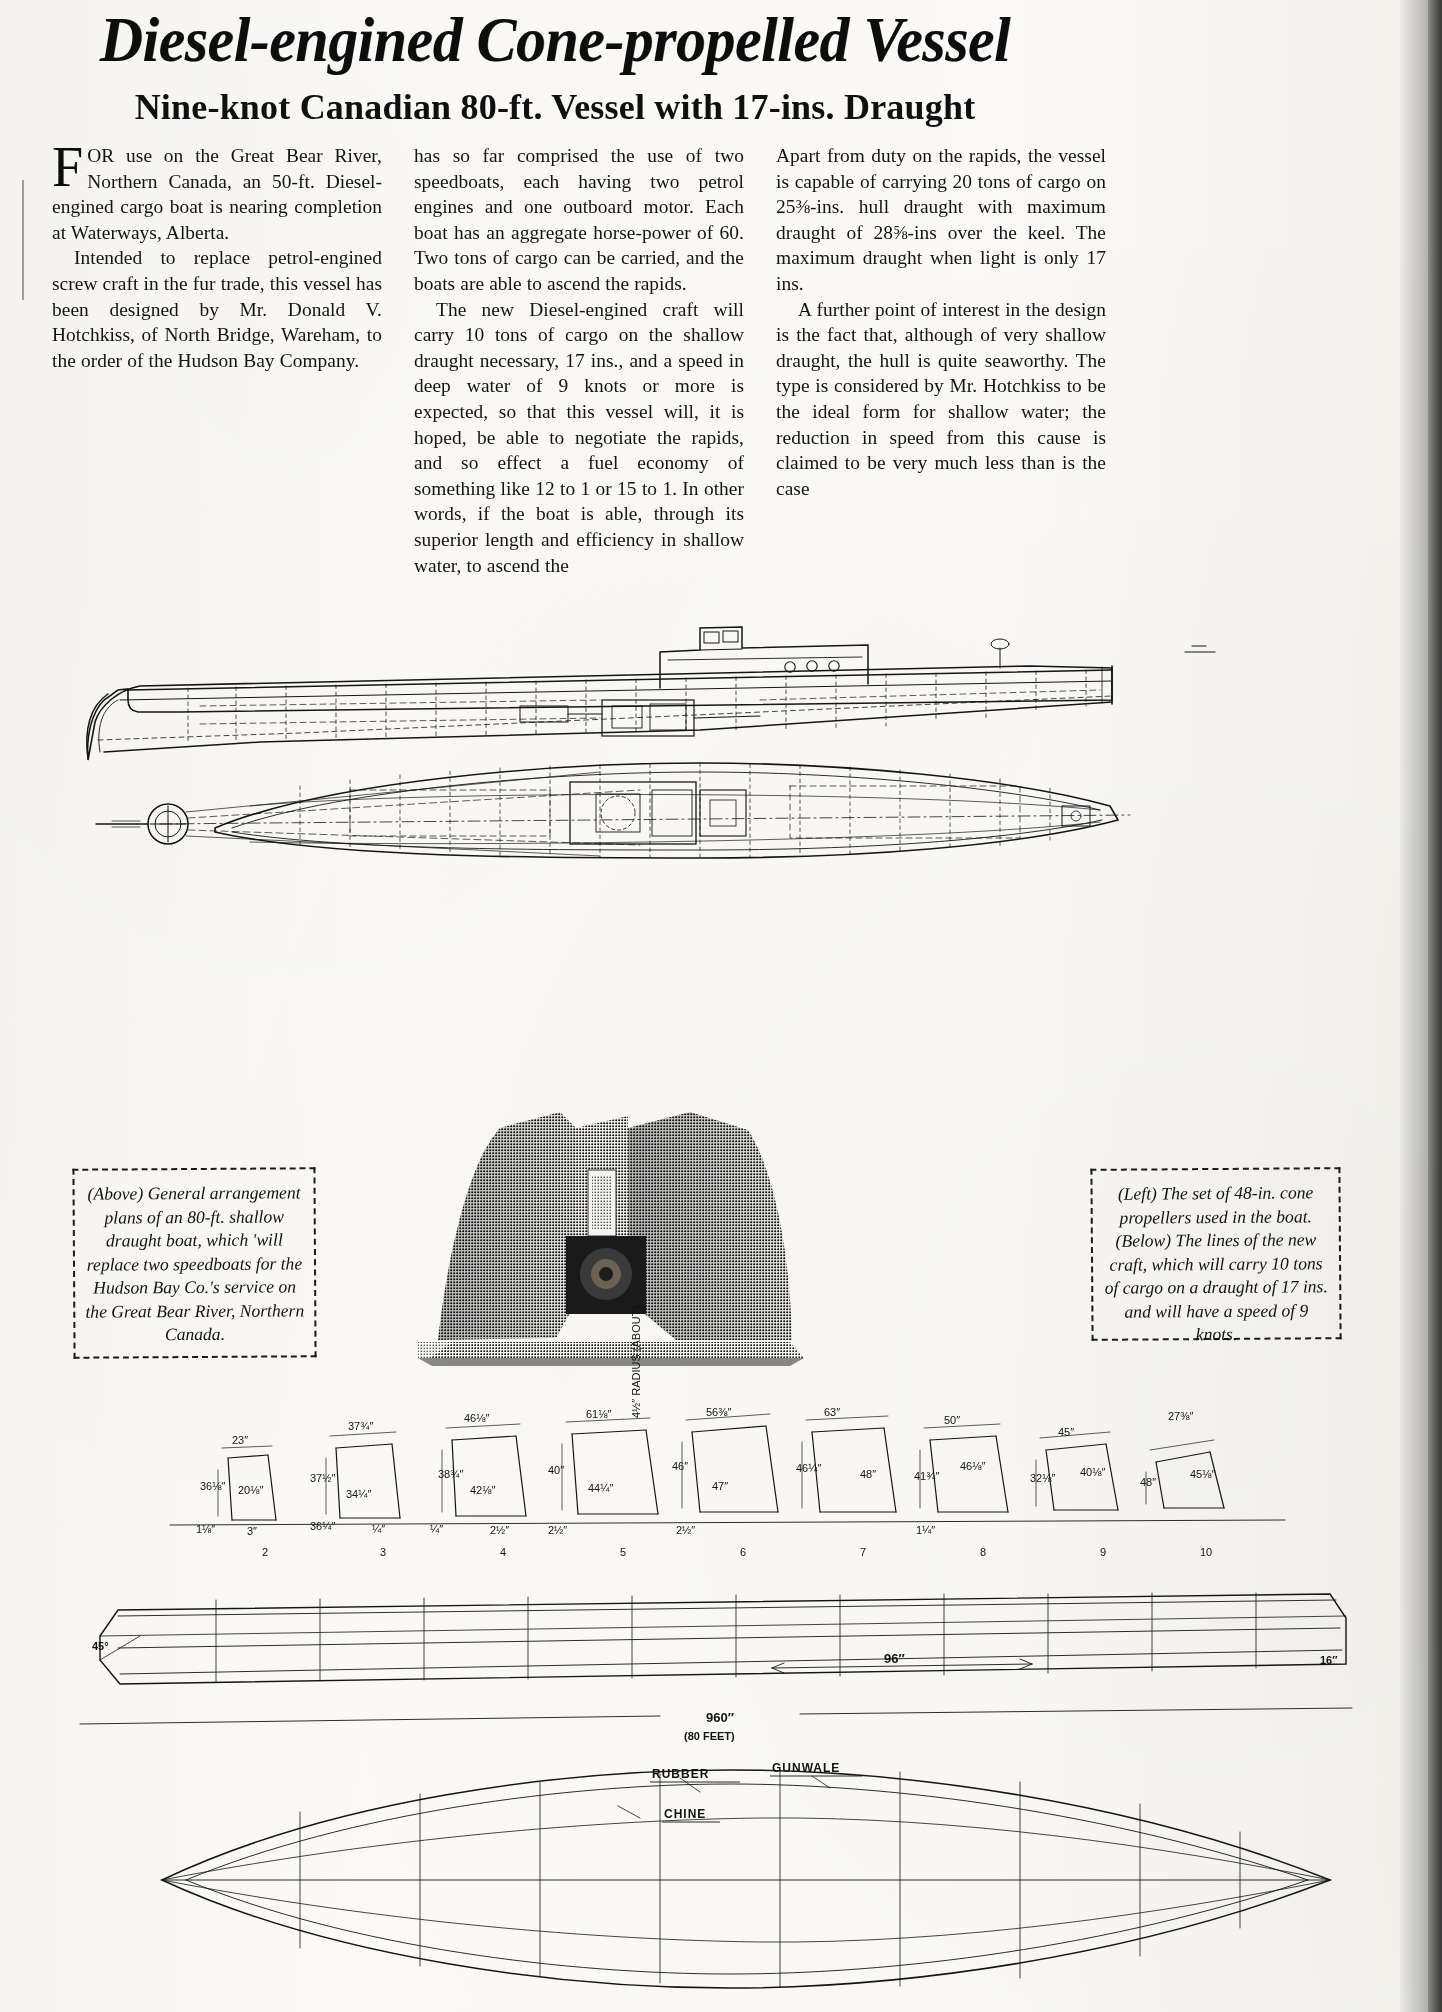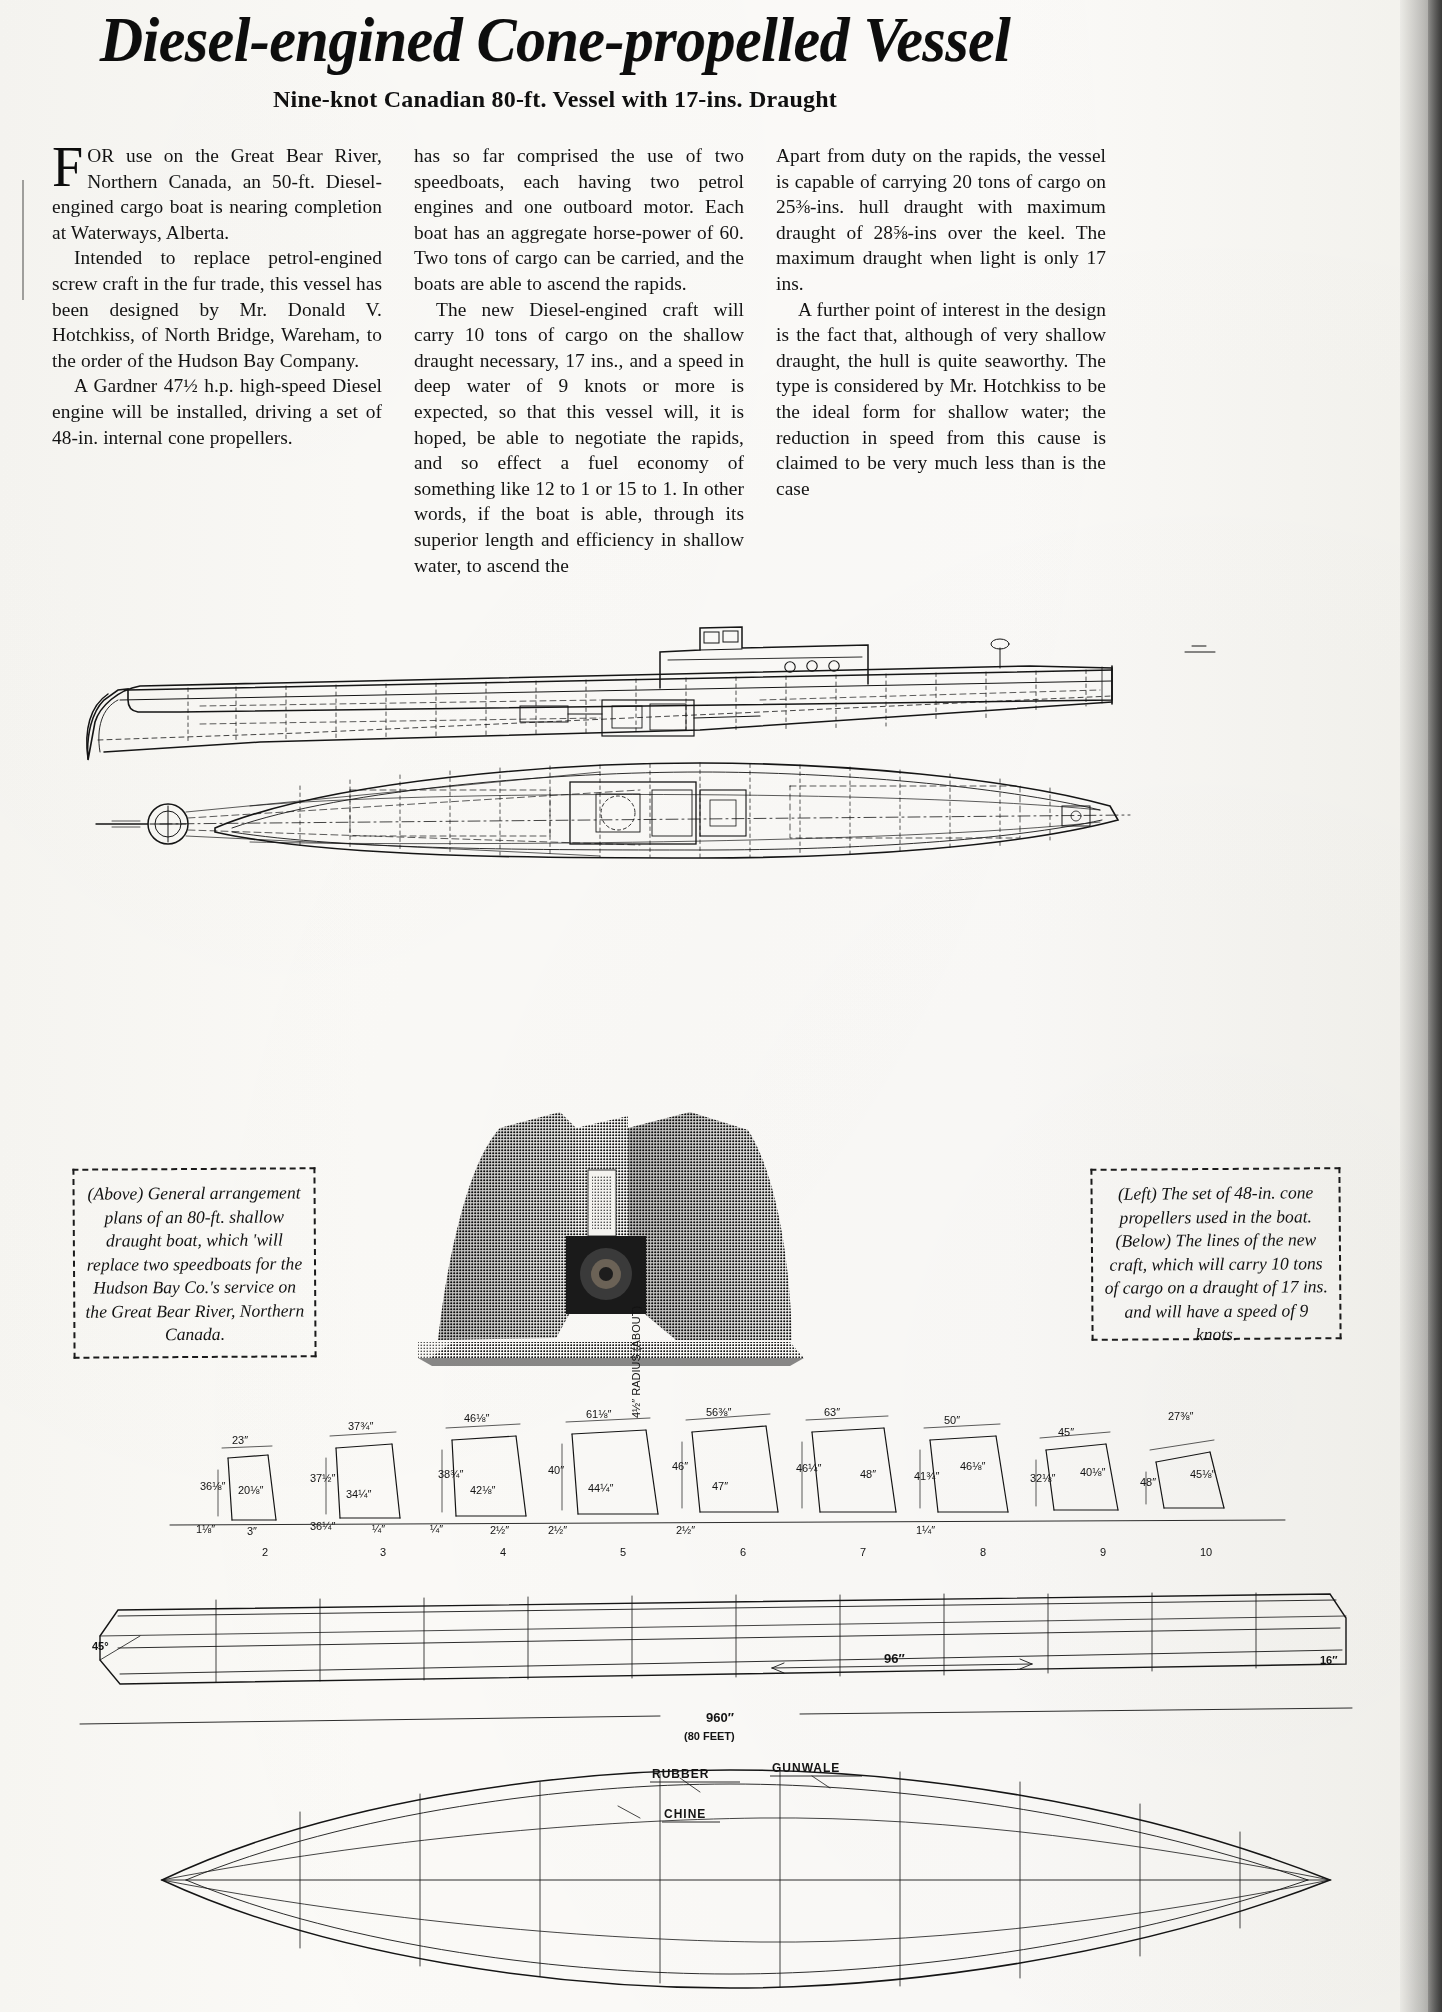--- a/index.html
+++ b/index.html
@@ -37,21 +37,21 @@
     font-style:italic;font-weight:700;
     font-size:63px;line-height:1.02;
     letter-spacing:-0.5px;
     color:#0d0d0d;
     transform:scaleX(0.95);
     text-shadow:0.4px 0 0 rgba(0,0,0,0.35);
   }
   .subtitle{
     position:absolute;left:0;top:86px;width:1110px;text-align:center;
     font-family:"Liberation Serif", serif;
-    font-weight:700;font-size:24px;letter-spacing:0.2px;
+    font-weight:700;font-size:36px;letter-spacing:0.2px;
     color:#101010;
   }
 
   
   .cols{
     position:absolute;left:52px;top:143px;width:1055px;height:470px;
     display:flex;gap:32px;
   }
   .col{width:330px;}
   .col p{
@@ -103,21 +103,20 @@
 <div class="tick-left"></div>
 
 <div class="title">Diesel-engined Cone-propelled Vessel</div>
 <div class="subtitle">Nine-knot Canadian 80-ft. Vessel with 17-ins. Draught</div>
 
 <div class="cols">
 
   <div class="col">
     <p><span class="dropcap">F</span><span>OR use on the Great Bear River, Northern Canada, an 50-ft. Diesel-engined cargo boat is nearing completion at Waterways, Alberta.</span></p>
     <p>Intended to replace petrol-engined screw craft in the fur trade, this vessel has been designed by Mr. Donald V. Hotchkiss, of North Bridge, Wareham, to the order of the Hudson Bay Company.</p>
-    <p>A Gardner 47½ h.p. high-speed Diesel engine will be installed, driving a set of 48-in. internal cone propellers.</p>
   </div>
 
   <div class="col">
     <p>has so far comprised the use of two speedboats, each having two petrol engines and one outboard motor. Each boat has an aggregate horse-power of 60. Two tons of cargo can be carried, and the boats are able to ascend the rapids.</p>
     <p>The new Diesel-engined craft will carry 10 tons of cargo on the shallow draught necessary, 17 ins., and a speed in deep water of 9 knots or more is expected, so that this vessel will, it is hoped, be able to negotiate the rapids, and so effect a fuel economy of something like 12 to 1 or 15 to 1. In other words, if the boat is able, through its superior length and efficiency in shallow water, to ascend the</p>
   </div>
 
   <div class="col">
     <p>Apart from duty on the rapids, the vessel is capable of carrying 20 tons of cargo on 25⅜-ins. hull draught with maximum draught of 28⅝-ins over the keel. The maximum draught when light is only 17 ins.</p>
     <p>A further point of interest in the design is the fact that, although of very shallow draught, the hull is quite seaworthy. The type is considered by Mr. Hotchkiss to be the ideal form for shallow water; the reduction in speed from this cause is claimed to be very much less than is the case</p>

